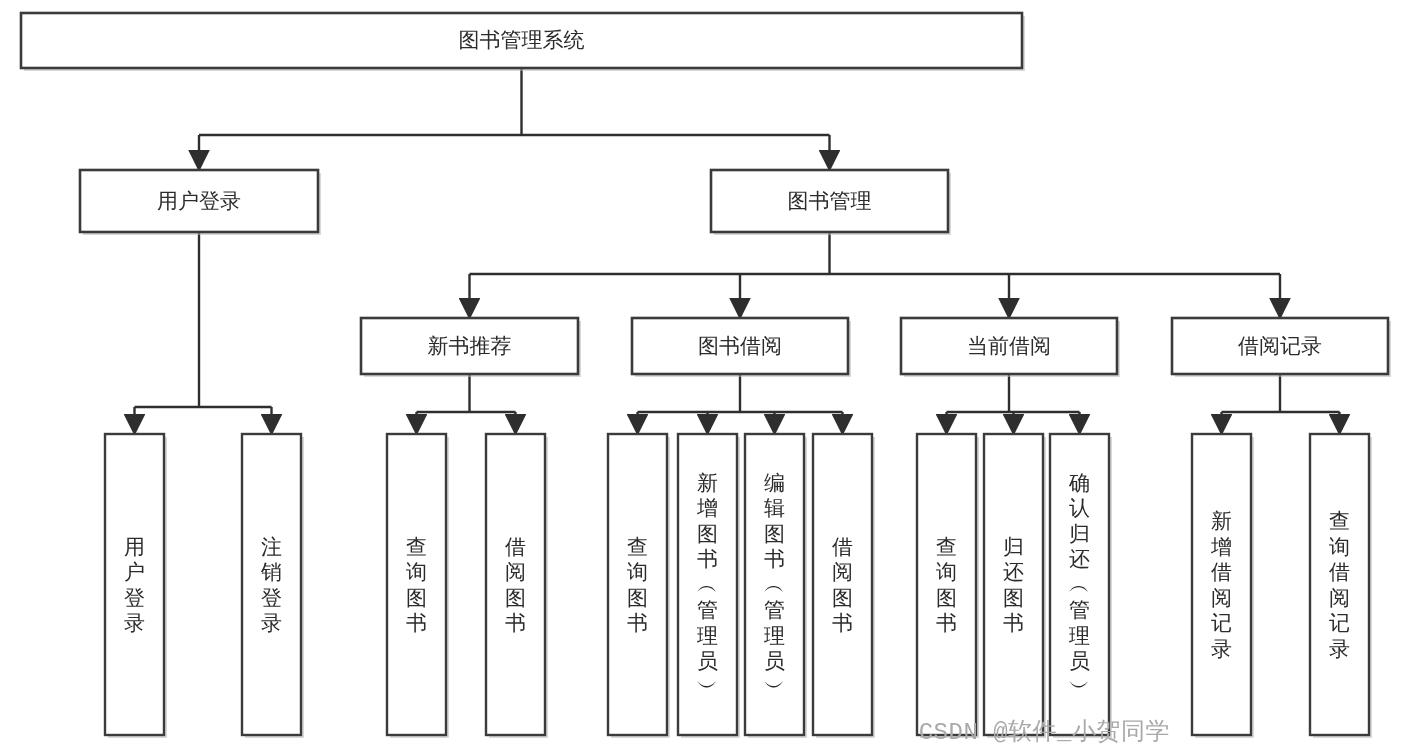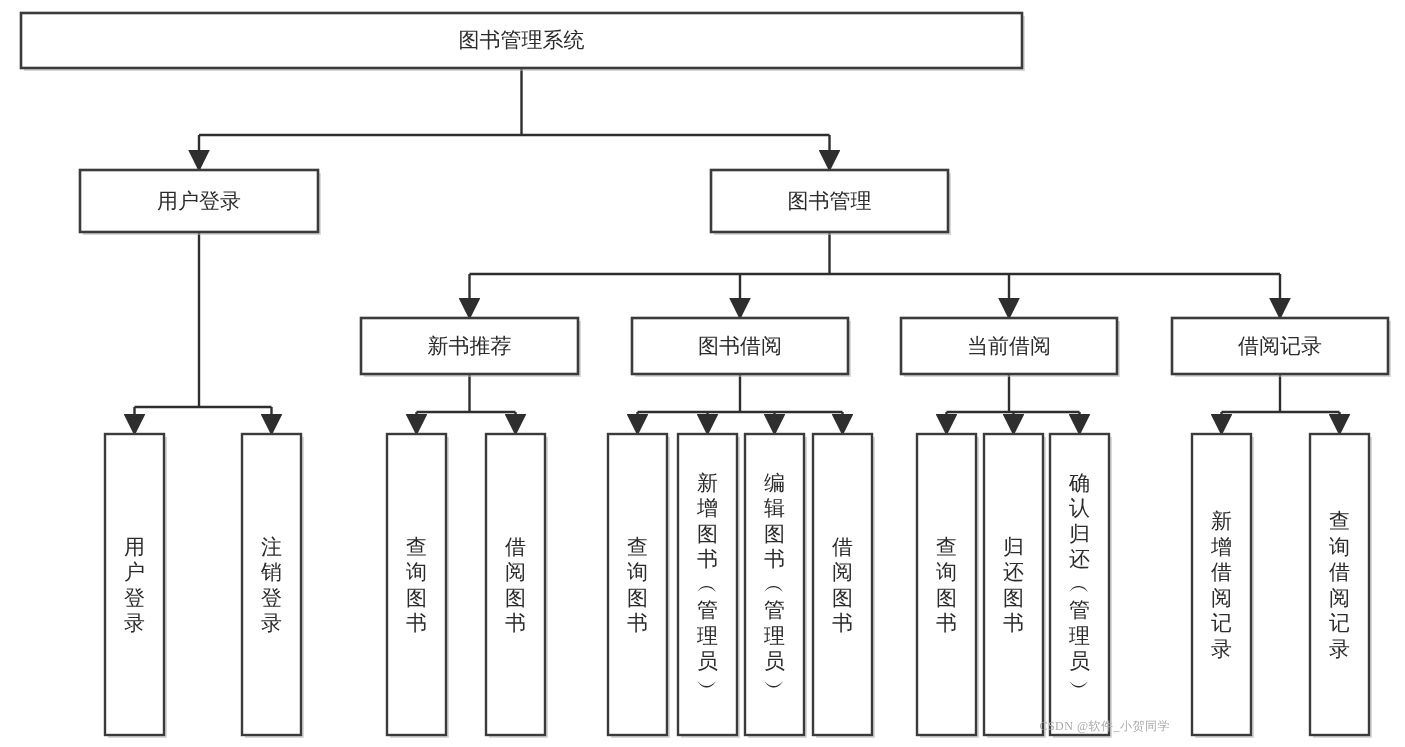--- a/index.html
+++ b/index.html
@@ -58,23 +58,23 @@
   }
   .leaf-label {
     font-family: "Liberation Sans", "DejaVu Sans", sans-serif;
     font-size: 21px;
     fill: #2b2b2b;
     text-anchor: middle;
   }
   .watermark {
     position: absolute;
     right: 14px;
-    bottom: 12px;
-    font-family: Liberation Serif, serif;
-    font-size: 12px;
+    bottom: 0;
+    font-family: Liberation Mono, monospace;
+    font-size: 24px;
     color: #a9a9a9;
     letter-spacing: 0.5px;
     white-space: nowrap;
     pointer-events: none;
   }
 </style>
 </head>
 <body>
 
 <div id="diagram-root">

